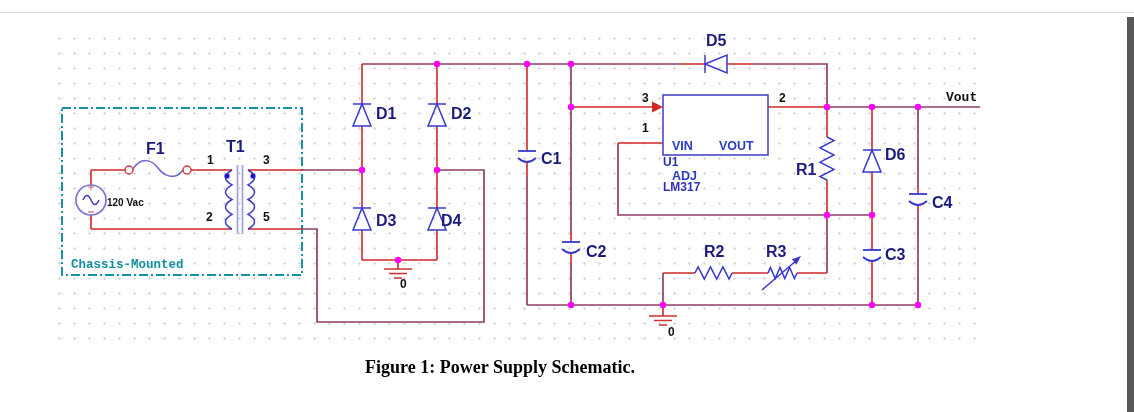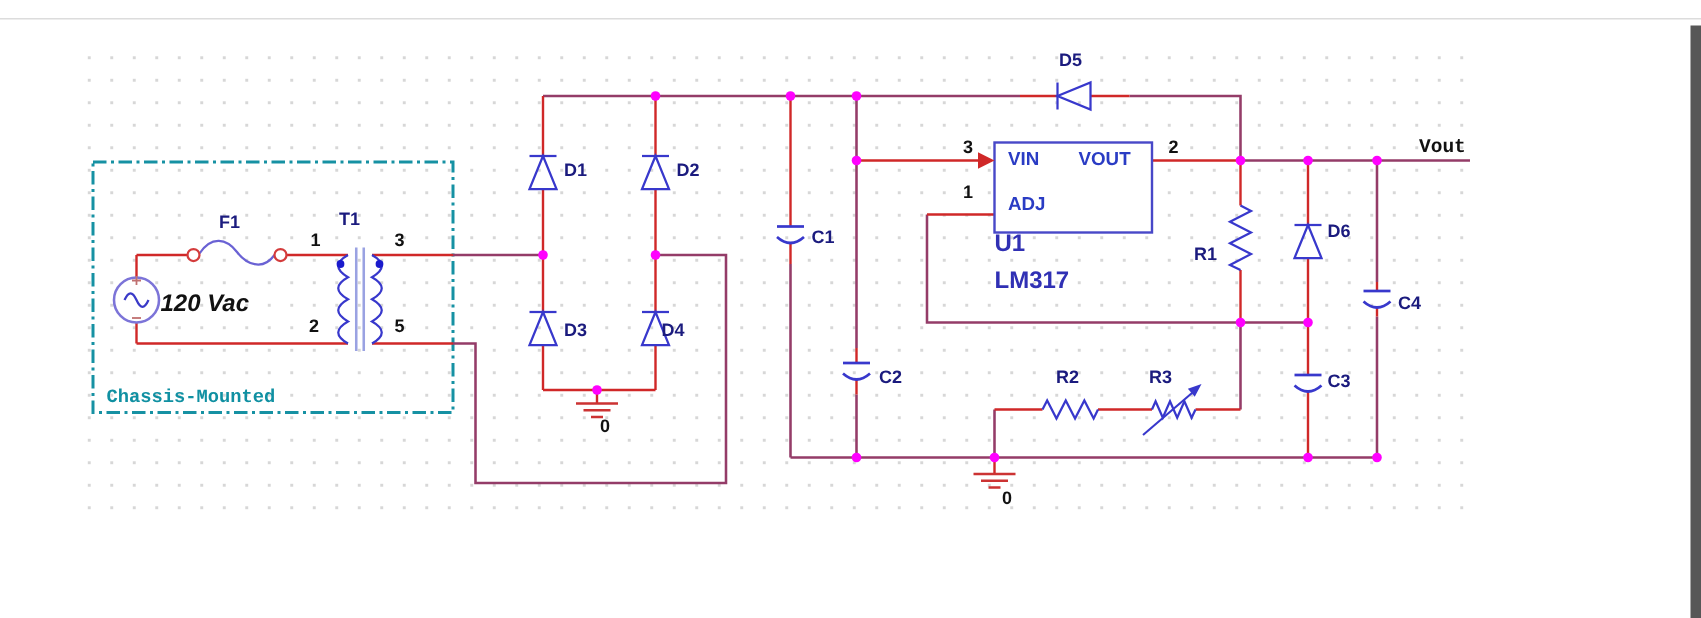--- a/index.html
+++ b/index.html
@@ -4,25 +4,25 @@
 <style>
   html,body{margin:0;padding:0;background:#fff;}
   .stage{position:relative;width:1134px;height:412px;background:#ffffff;overflow:hidden;
          font-family:"Liberation Sans",sans-serif;}
   .grid{position:absolute;left:52px;top:31px;width:936px;height:312px;
         background-image:radial-gradient(#d7d7d7 1px, transparent 1.2px);
         background-size:15px 15px;}
   .page-rule{position:absolute;left:0;top:12px;width:1134px;height:1px;background:#dcdcdc;}
   .page-edge{position:absolute;left:1127px;top:17px;width:7px;height:395px;background:#575757;}
   svg.schem{position:absolute;left:0;top:0;}
-  .lbl{position:absolute;color:#1b1b7e;font-weight:bold;font-size:12px;line-height:13px;white-space:nowrap;}
+  .lbl{position:absolute;color:#1b1b7e;font-weight:bold;font-size:16px;line-height:13px;white-space:nowrap;}
   .pinnum{position:absolute;color:#111;font-weight:600;font-size:12px;line-height:13px;white-space:nowrap;}
-  .blk{position:absolute;color:#111;font-weight:bold;font-size:16px;line-height:13px;white-space:nowrap;font-style:italic;}
-  .regtxt{position:absolute;color:#2a3cc4;font-weight:bold;font-size:12.5px;line-height:13px;white-space:nowrap;}
-  .reflbl{position:absolute;color:#3030b4;font-weight:bold;font-size:16px;line-height:13px;white-space:nowrap;}
+  .blk{position:absolute;color:#111;font-weight:bold;font-size:10px;line-height:13px;white-space:nowrap;}
+  .regtxt{position:absolute;color:#2a3cc4;font-weight:bold;font-size:12.5px;line-height:13px;white-space:nowrap;margin-top:40px;}
+  .reflbl{position:absolute;color:#3030b4;font-weight:bold;font-size:12px;line-height:13px;white-space:nowrap;}
   .monoteal{position:absolute;color:#1090a2;font-weight:bold;font-size:12.5px;line-height:13px;
             font-family:"Liberation Mono",monospace;white-space:nowrap;}
   .monoblk{position:absolute;color:#111;font-weight:bold;font-size:13px;line-height:13px;
            font-family:"Liberation Mono",monospace;white-space:nowrap;}
   .caption{position:absolute;left:0;top:357px;width:1000px;text-align:center;color:#000;
            font-family:"Liberation Serif",serif;font-weight:bold;font-size:18px;}
 </style>
 </head>
 <body>
 
@@ -205,13 +205,14 @@
   <span class="lbl" style="left:796px;top:163px">R1</span>
   <span class="lbl" style="left:885px;top:148px">D6</span>
   <span class="lbl" style="left:932px;top:196px">C4</span>
   <span class="lbl" style="left:885px;top:248px">C3</span>
   <span class="lbl" style="left:704px;top:245px">R2</span>
   <span class="lbl" style="left:766px;top:245px">R3</span>
 
   <span class="monoblk" style="left:946px;top:91px">Vout</span>
   <span class="pinnum" style="left:668px;top:326px">0</span>
 
+  <div class="caption">Figure 1: Power Supply Schematic.</div>
 </div>
 
 </body></html>

